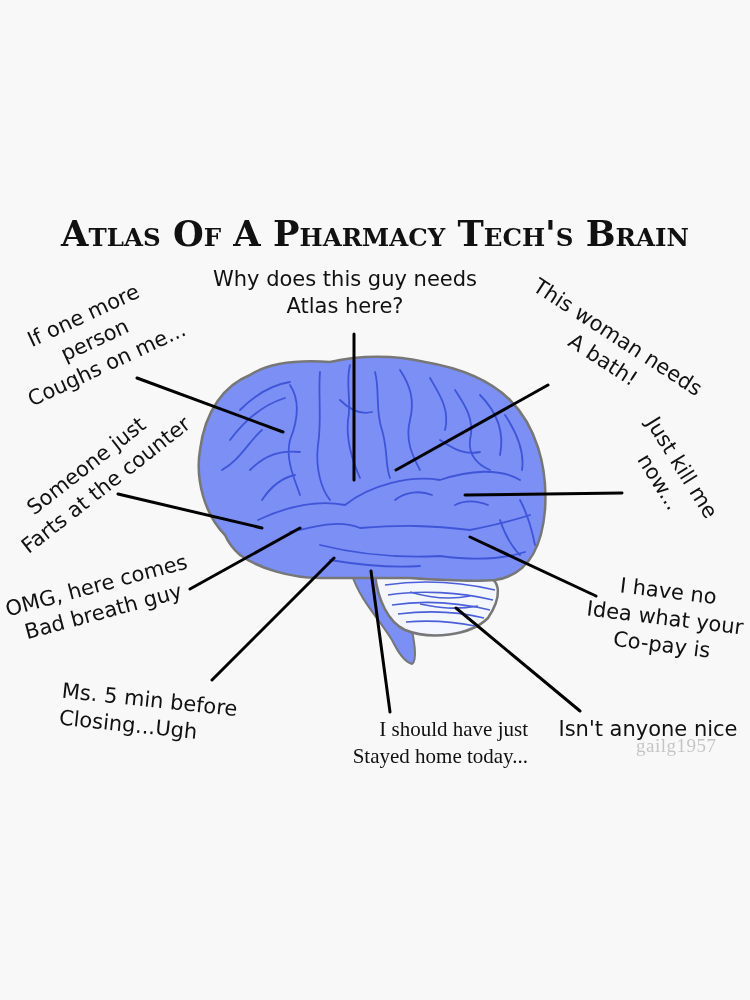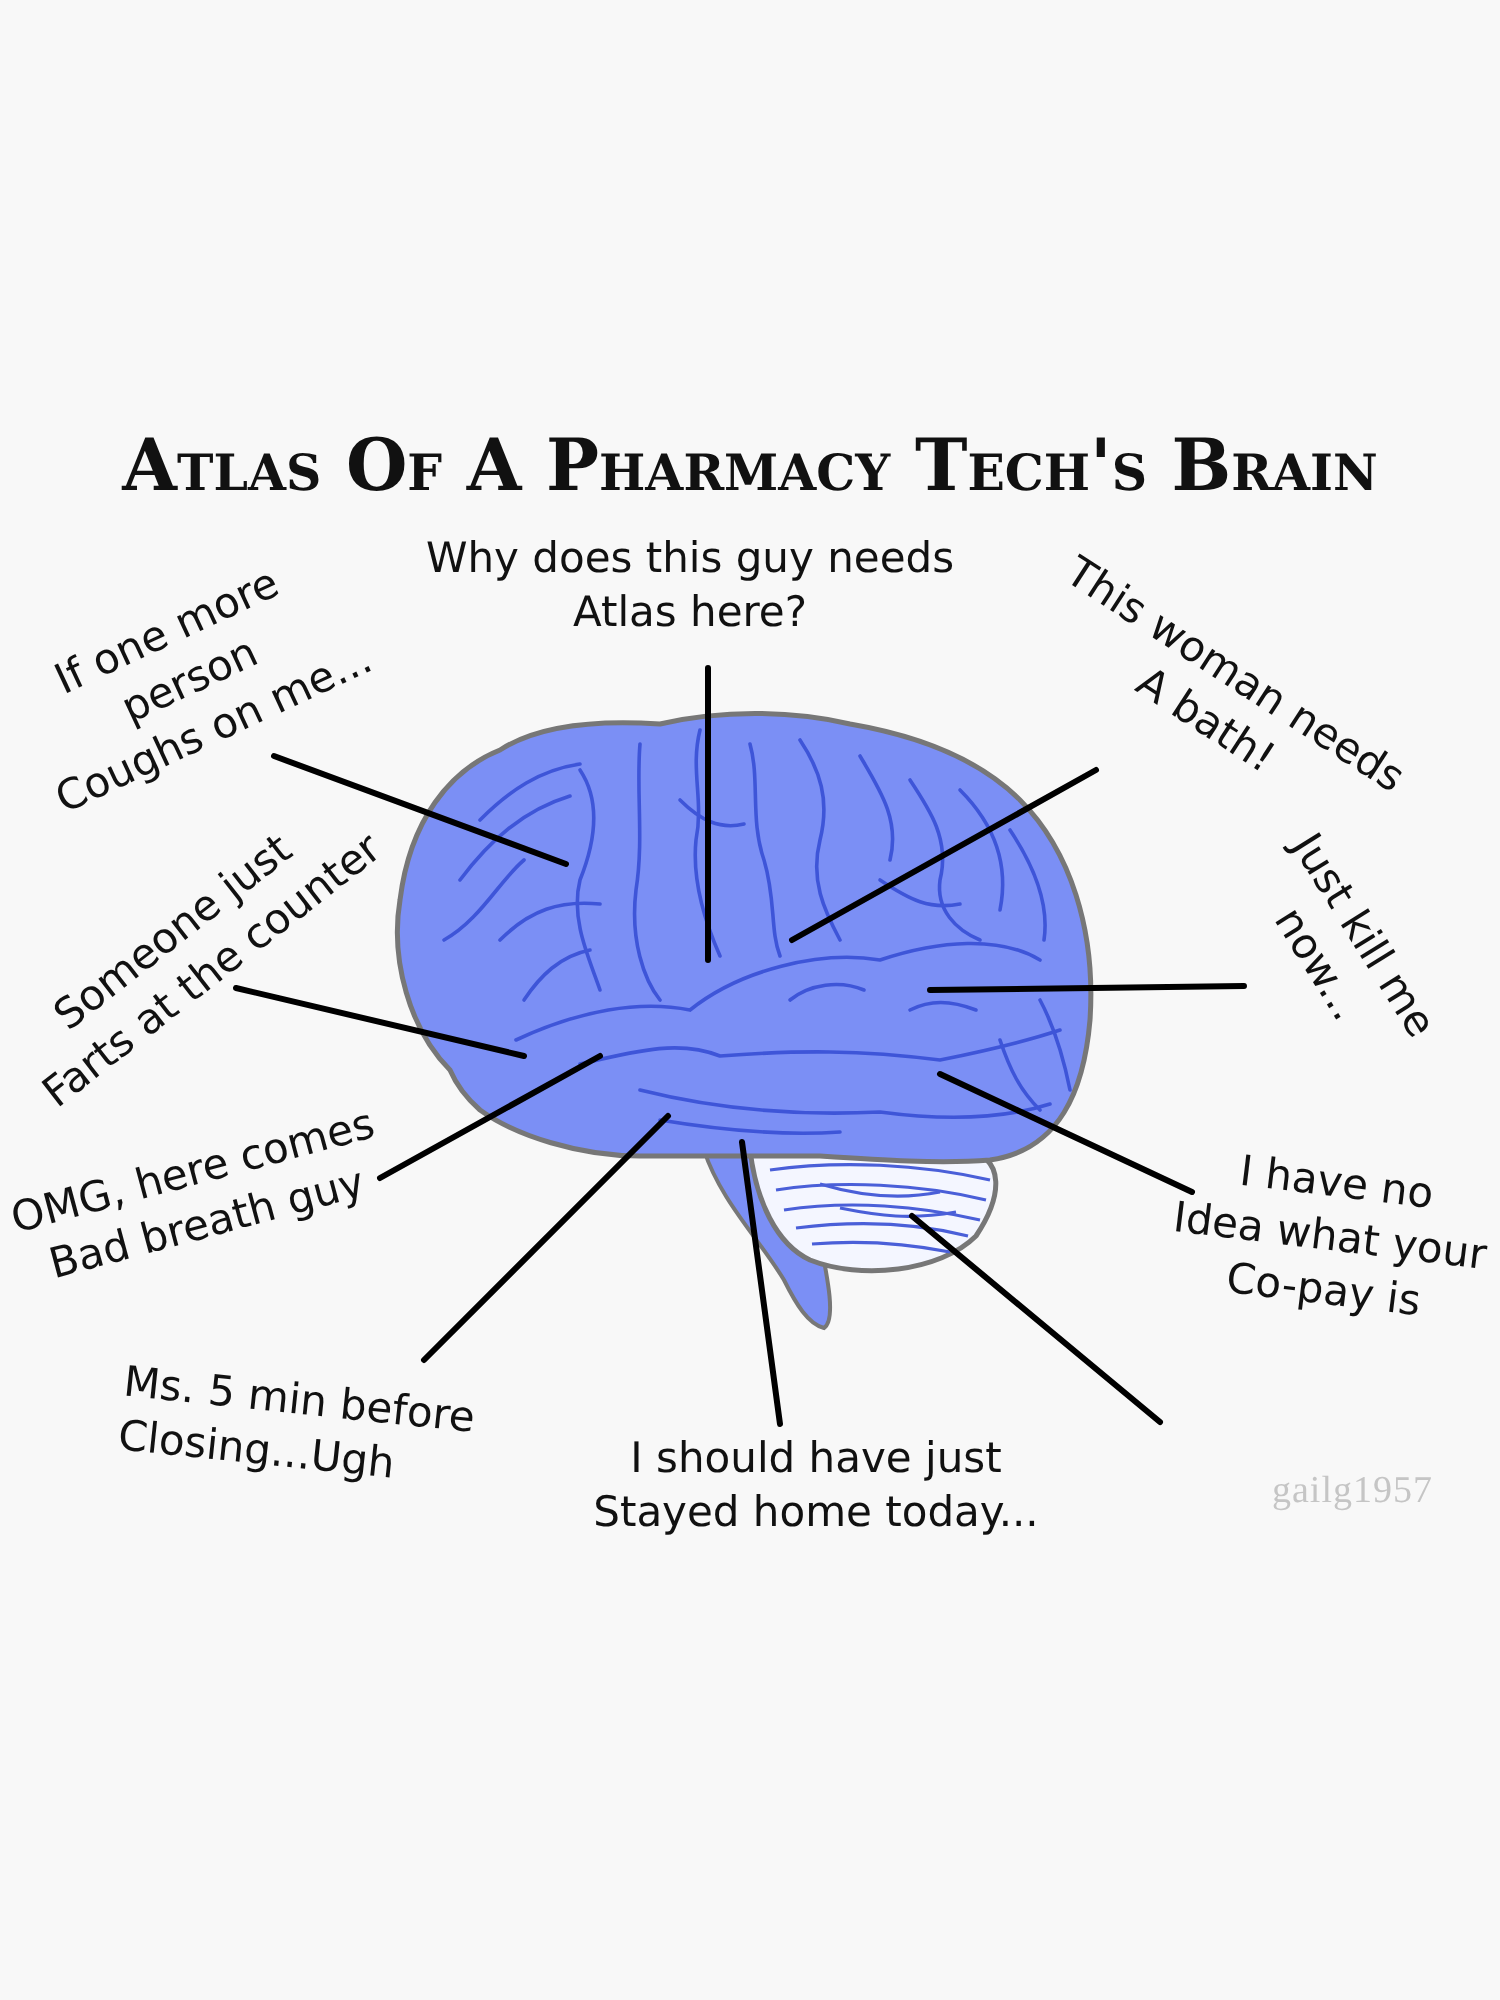--- a/index.html
+++ b/index.html
@@ -156,21 +156,22 @@
   <span>I have no</span>
   <span>Idea what your</span>
   <span>Co-pay is</span>
 </div>
 
 <div class="label" style="left:60px; top:688px; width:200px; transform: rotate(6deg); text-align:left;">
   <span>Ms. 5 min before</span>
   <span>Closing...Ugh</span>
 </div>
 
-<div class="label" style="left:288px; top:716px; width:240px; text-align:center;">
+<div class="label" style="left:288px; top:716px; width:240px; text-align:right;font-family:Liberation Serif, serif;">
   <span>I should have just</span>
   <span>Stayed home today...</span>
 </div>
 
 <div class="label" style="left:548px; top:716px; width:200px;">
+  <span>Isn't anyone nice</span>
 </div>
 
 <div class="watermark">gailg1957</div>
 
 </body></html>

